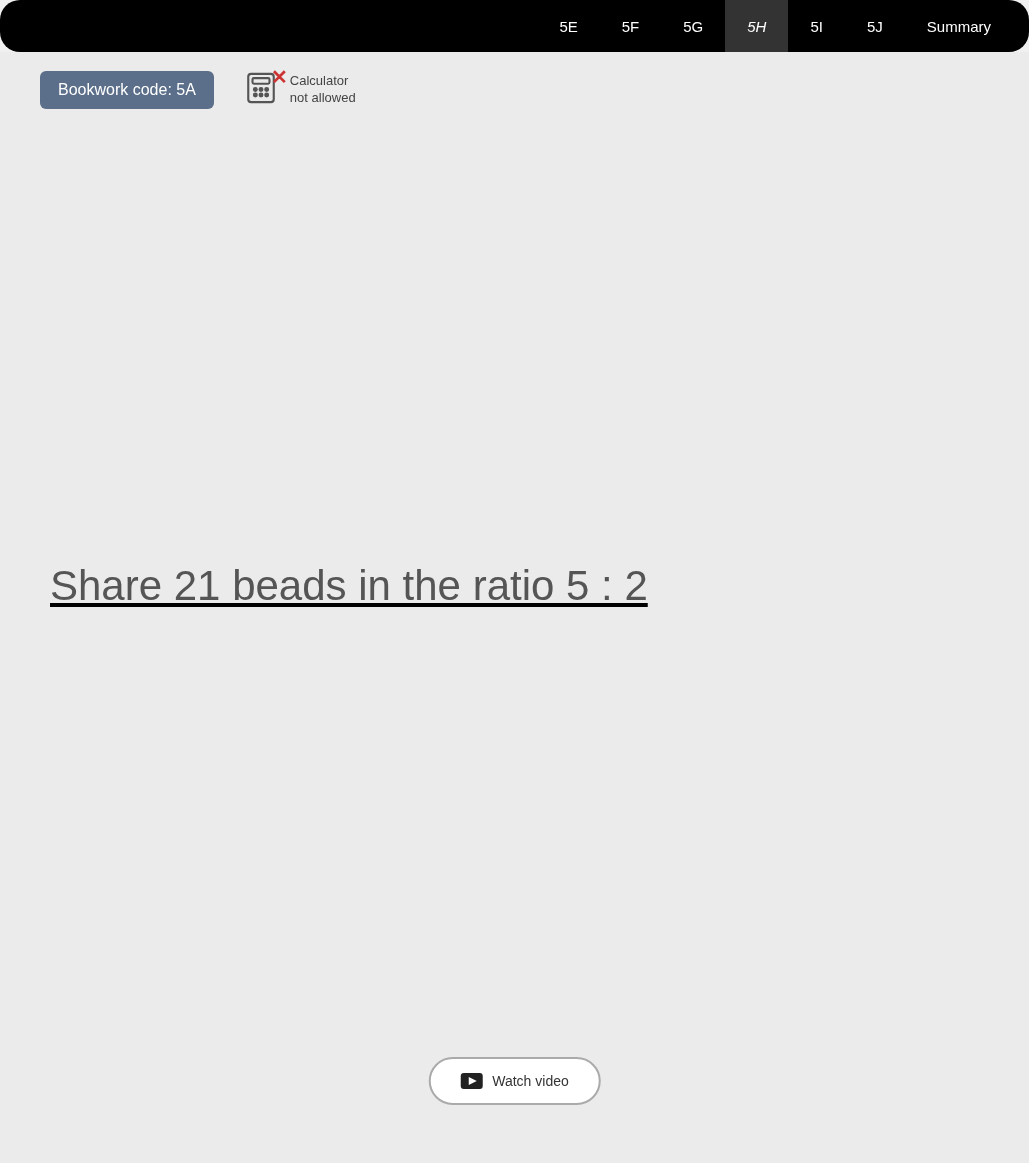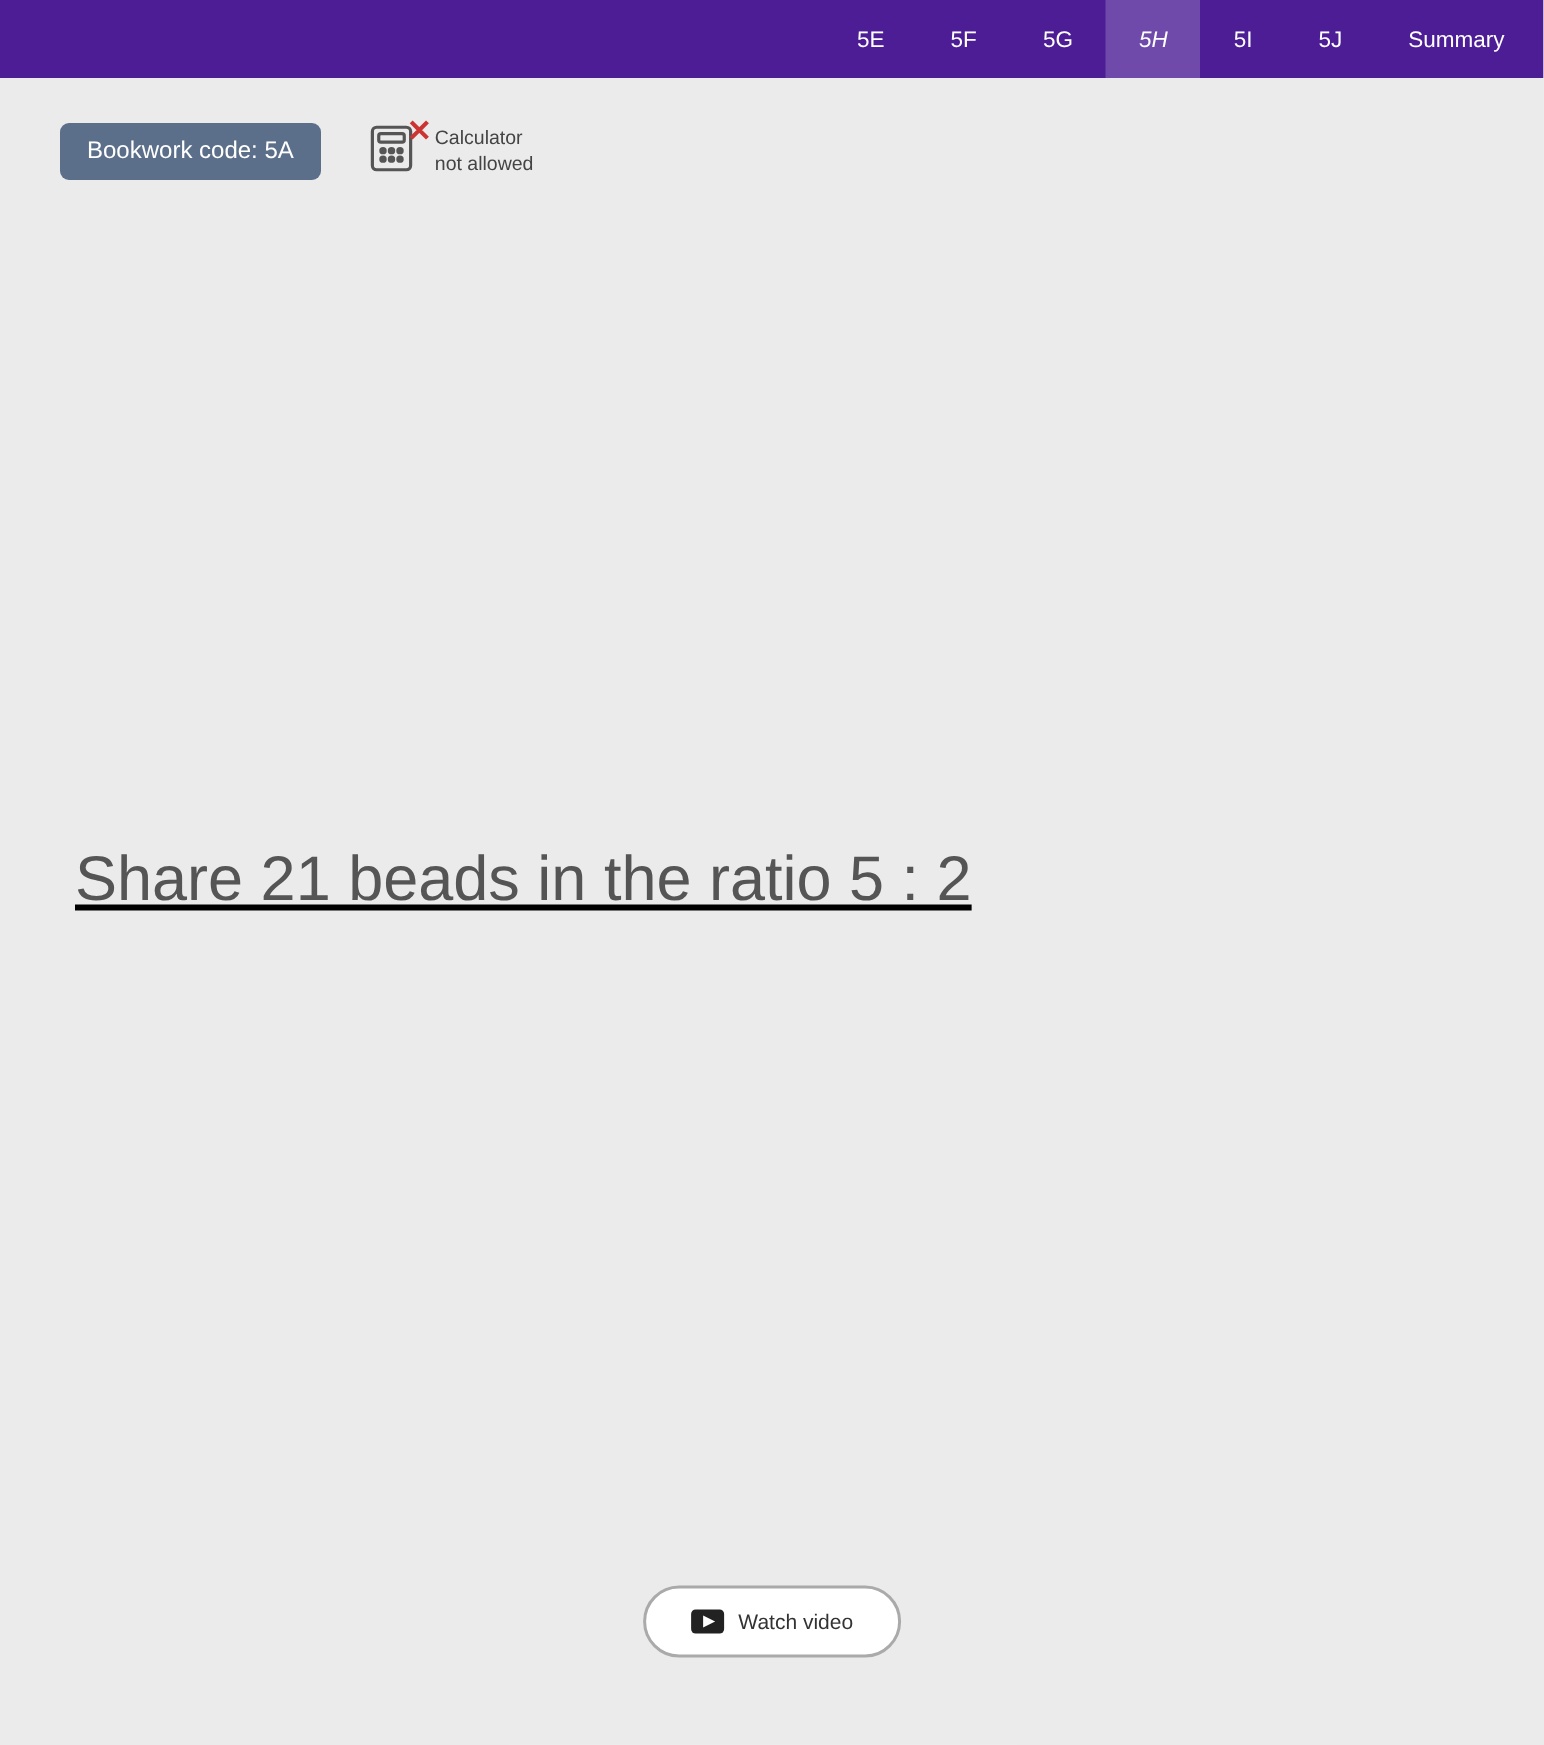--- a/index.html
+++ b/index.html
@@ -14,25 +14,26 @@
       background-color: #f0f0f0;
       font-family: Arial, sans-serif;
       overflow: hidden;
       position: relative;
     }
 
     
     .top-nav {
       width: 100%;
       height: 52px;
-      background-color: #4c1d95;
+      background-color: #000000;
       display: flex;
       align-items: center;
       justify-content: flex-end;
-      padding-right: 4px;
+      padding-right: 16px;
+      border-radius: 20px;
     }
 
     .nav-tabs {
       display: flex;
       align-items: stretch;
       height: 100%;
     }
 
     .nav-tab {
       display: flex;
@@ -53,21 +54,21 @@
     }
 
     
     .main-content {
       width: 100%;
       height: calc(1163px - 52px);
       background-color: #ebebeb;
       position: relative;
       display: flex;
       flex-direction: column;
-      padding: 30px 40px;
+      padding: 19px 40px;
     }
 
     
     .header-row {
       display: flex;
       align-items: center;
       gap: 30px;
       margin-bottom: 40px;
     }
 

